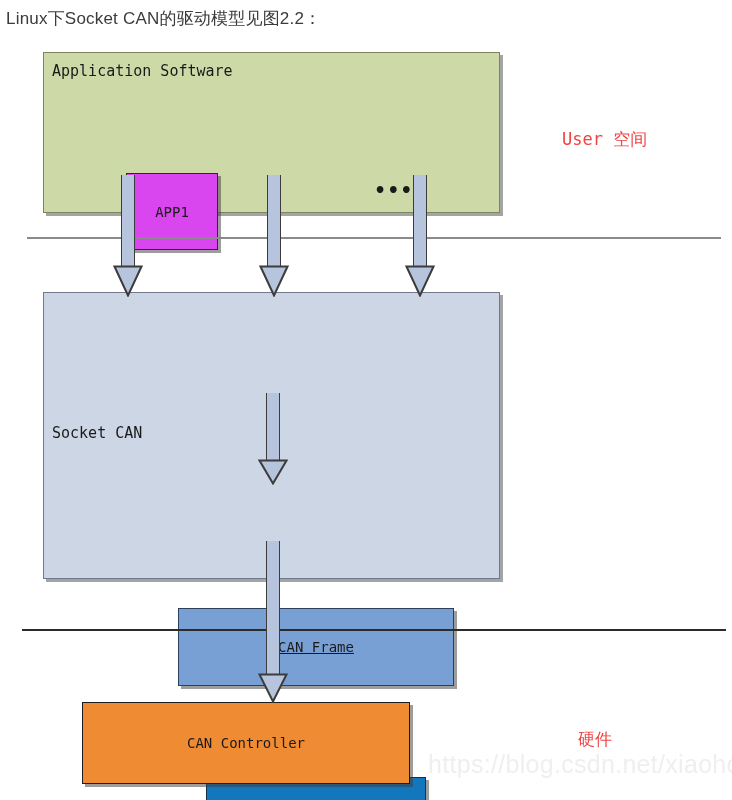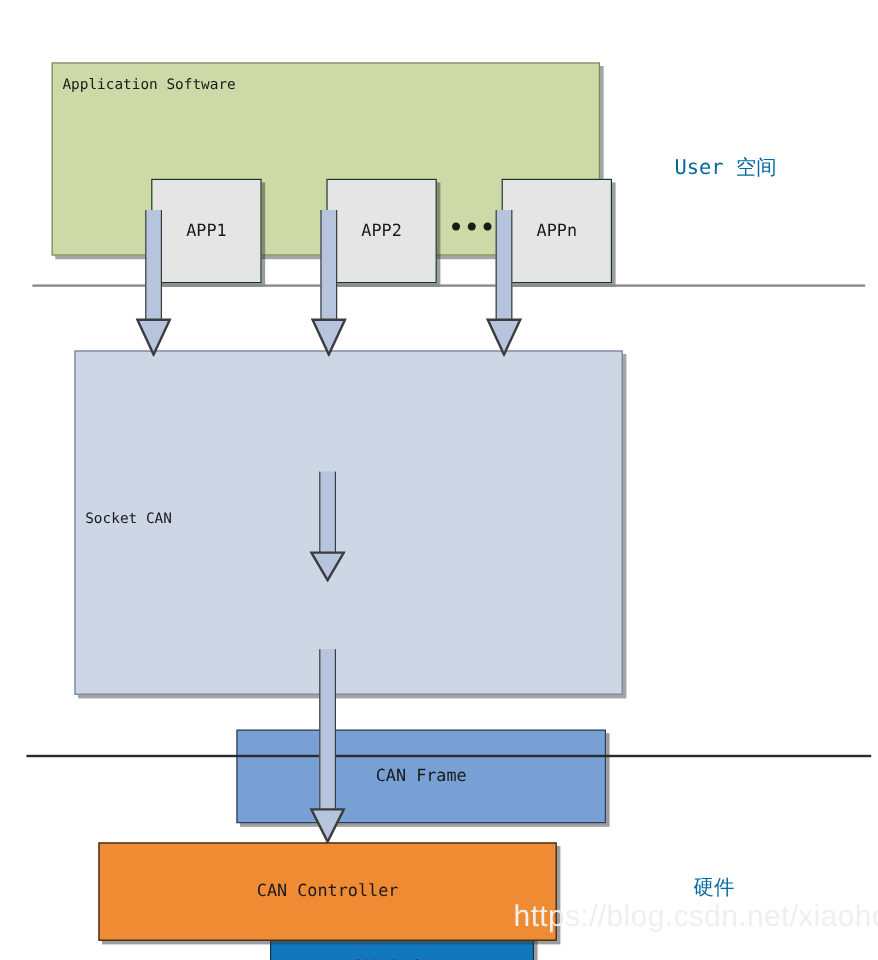--- a/index.html
+++ b/index.html
@@ -54,48 +54,47 @@
     box-shadow: 3px 3px 0 rgba(90,90,90,0.55);
   }
   .panel-kernel {
     left: 43px;
     top: 292px;
     width: 457px;
     height: 287px;
     background: #ccd6e4;
     border: 1px solid #6f7b8c;
     box-shadow: 3px 3px 0 rgba(90,90,90,0.55);
-    margin-left: 19px;
   }
   .panel-title {
     position: absolute;
-    font-size: 12px;
+    font-size: 15px;
     line-height: 1;
     white-space: nowrap;
   }
   .panel-user .panel-title { left: 8px; top: 11px; }
   .panel-kernel .panel-title { left: 8px; top: 133px; }
 
   
   .box {
     position: absolute;
     box-sizing: border-box;
     display: flex;
     align-items: center;
     justify-content: center;
     font-size: 14px;
     white-space: nowrap;
     box-shadow: 3px 3px 0 rgba(60,60,60,0.5);
   }
   .box-app {
-    background: #e5e5e5;
+    background: #d946ef;
     border: 1px solid #15381f;
     width: 92px;
-    height: 87px;
-    top: 96px;
+    height: 77px;
+    top: 120px;
   }
   .box-app-1 { left: 82px; }
   .box-app-2 { left: 228px; }
   .box-app-n { left: 374px; }
 
   .ellipsis {
     position: absolute;
     left: 330px;
     top: 126px;
     width: 36px;
@@ -105,37 +104,38 @@
     font-weight: bold;
     color: #1a1a1a;
     letter-spacing: 1px;
   }
 
   .box-frame {
     background: #78a0d4;
     border: 1px solid #2c3f5b;
     left: 134px;
     top: 315px;
-    width: 308px;
+    width: 276px;
     height: 78px;
+    text-decoration: underline;
   }
   .box-driver {
     background: #1277bd;
     border: 1px solid #123048;
     left: 162px;
     top: 484px;
     width: 220px;
     height: 57px;
   }
   .box-controller {
     background: #ef8b33;
     border: 1px solid #1d1d1d;
     left: 82px;
     top: 702px;
-    width: 382px;
+    width: 328px;
     height: 82px;
   }
 
   
   .rule {
     position: absolute;
     background: #8a8a8a;
   }
   .rule-user-kernel {
     left: 27px;
@@ -165,21 +165,21 @@
 
   
   .arrow-app { width: 30px; }
   .arrow-app .shaft { left: 8px; top: 0; width: 14px; }
 
   
   .zone-label {
     position: absolute;
     font-size: 17px;
     white-space: nowrap;
-    color: #0369a1;
+    color: #ef4444;
   }
   .zone-user   { left: 562px; top: 128px; }
   .zone-kernel { left: 547px; top: 416px; }
   .zone-hw {
     left: 578px;
     top: 728px;
     font-family: Liberation Mono, monospace;
   }
 
   
@@ -193,28 +193,27 @@
     letter-spacing: 0.3px;
     white-space: nowrap;
     pointer-events: none;
   }
 </style>
 </head>
 <body>
 
 <div id="page-root">
 
+  <div class="caption">Linux下Socket CAN的驱动模型见图2.2：</div>
 
   <div class="panel panel-user">
     <div class="panel-title mono">Application Software</div>
 
     <div class="box box-app box-app-1 mono">APP1</div>
-    <div class="box box-app box-app-2 mono">APP2</div>
     <div class="ellipsis">•••</div>
-    <div class="box box-app box-app-n mono">APPn</div>
   </div>
 
   <div class="panel panel-kernel">
     <div class="panel-title mono">Socket CAN</div>
 
     <div class="box box-frame mono">CAN Frame</div>
     <div class="box box-driver mono">CAN Driver</div>
   </div>
 
   <div class="box box-controller mono">CAN Controller</div>

